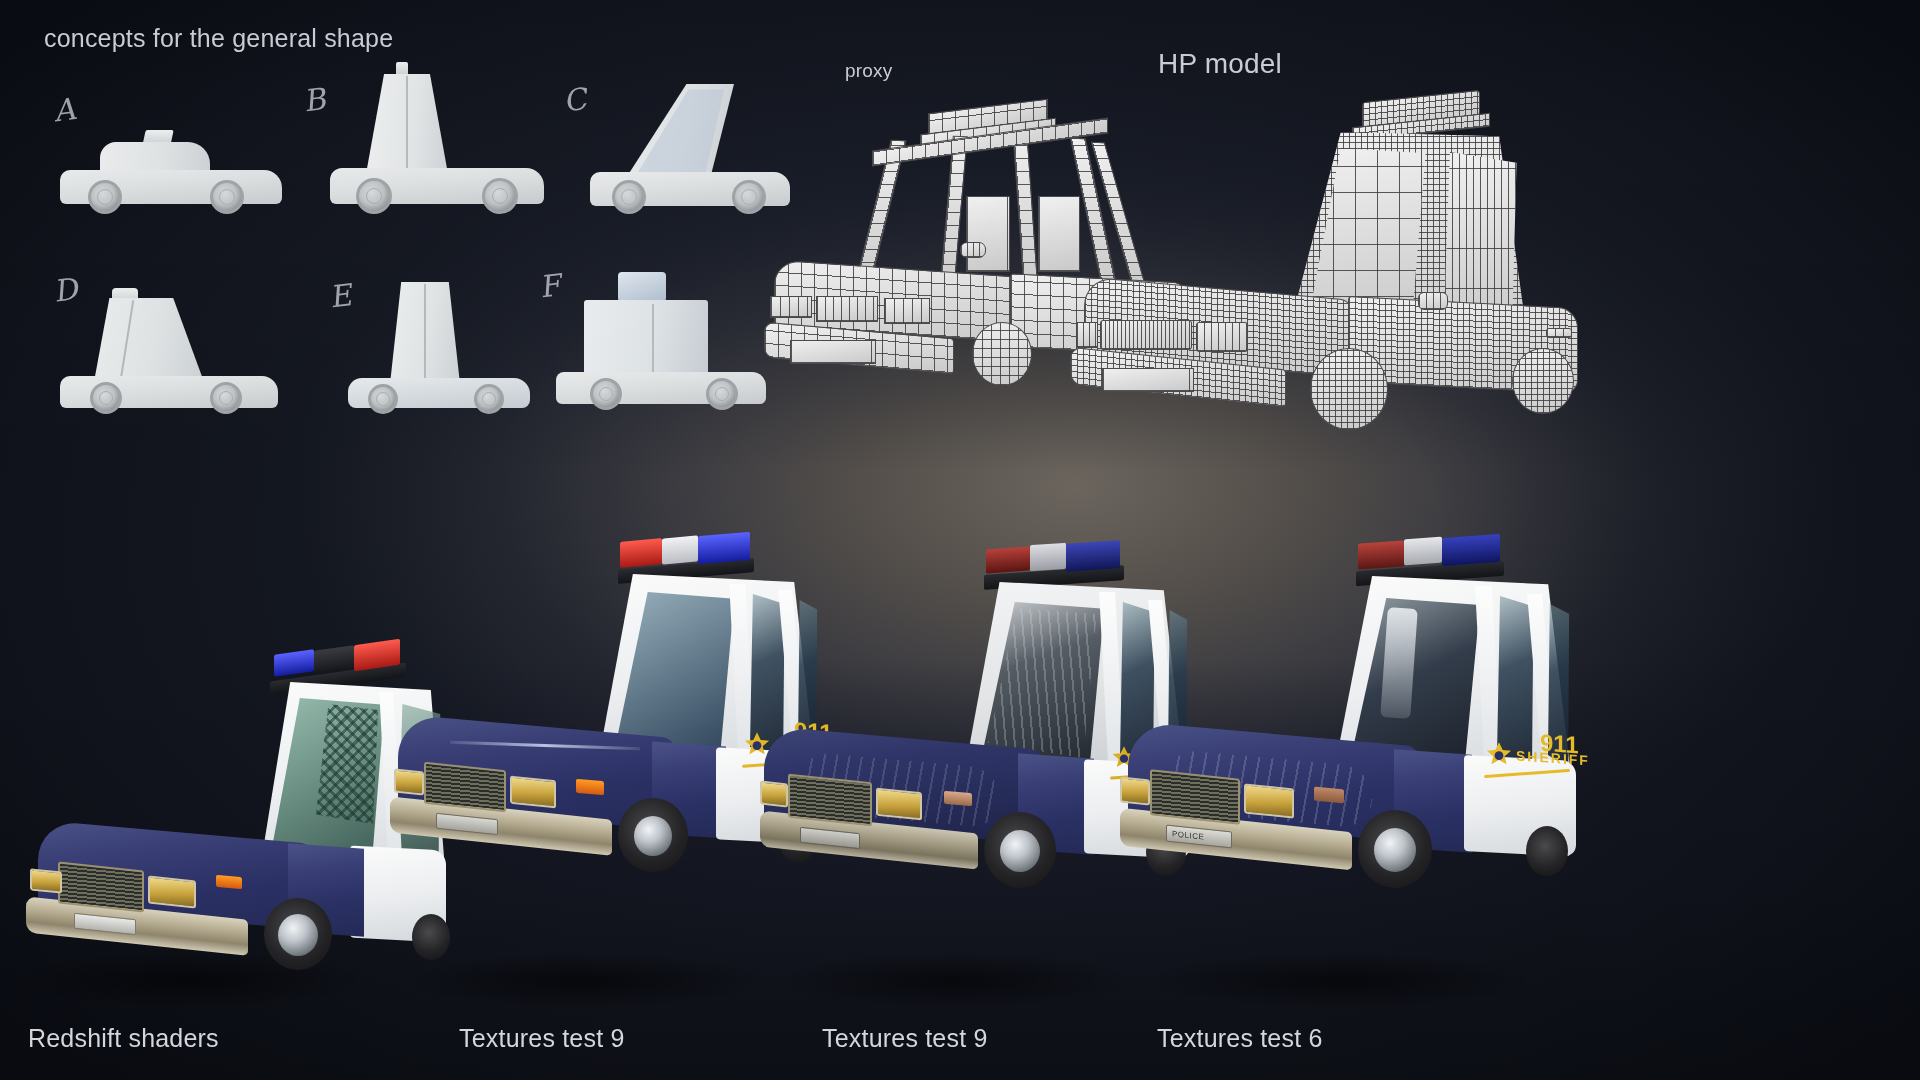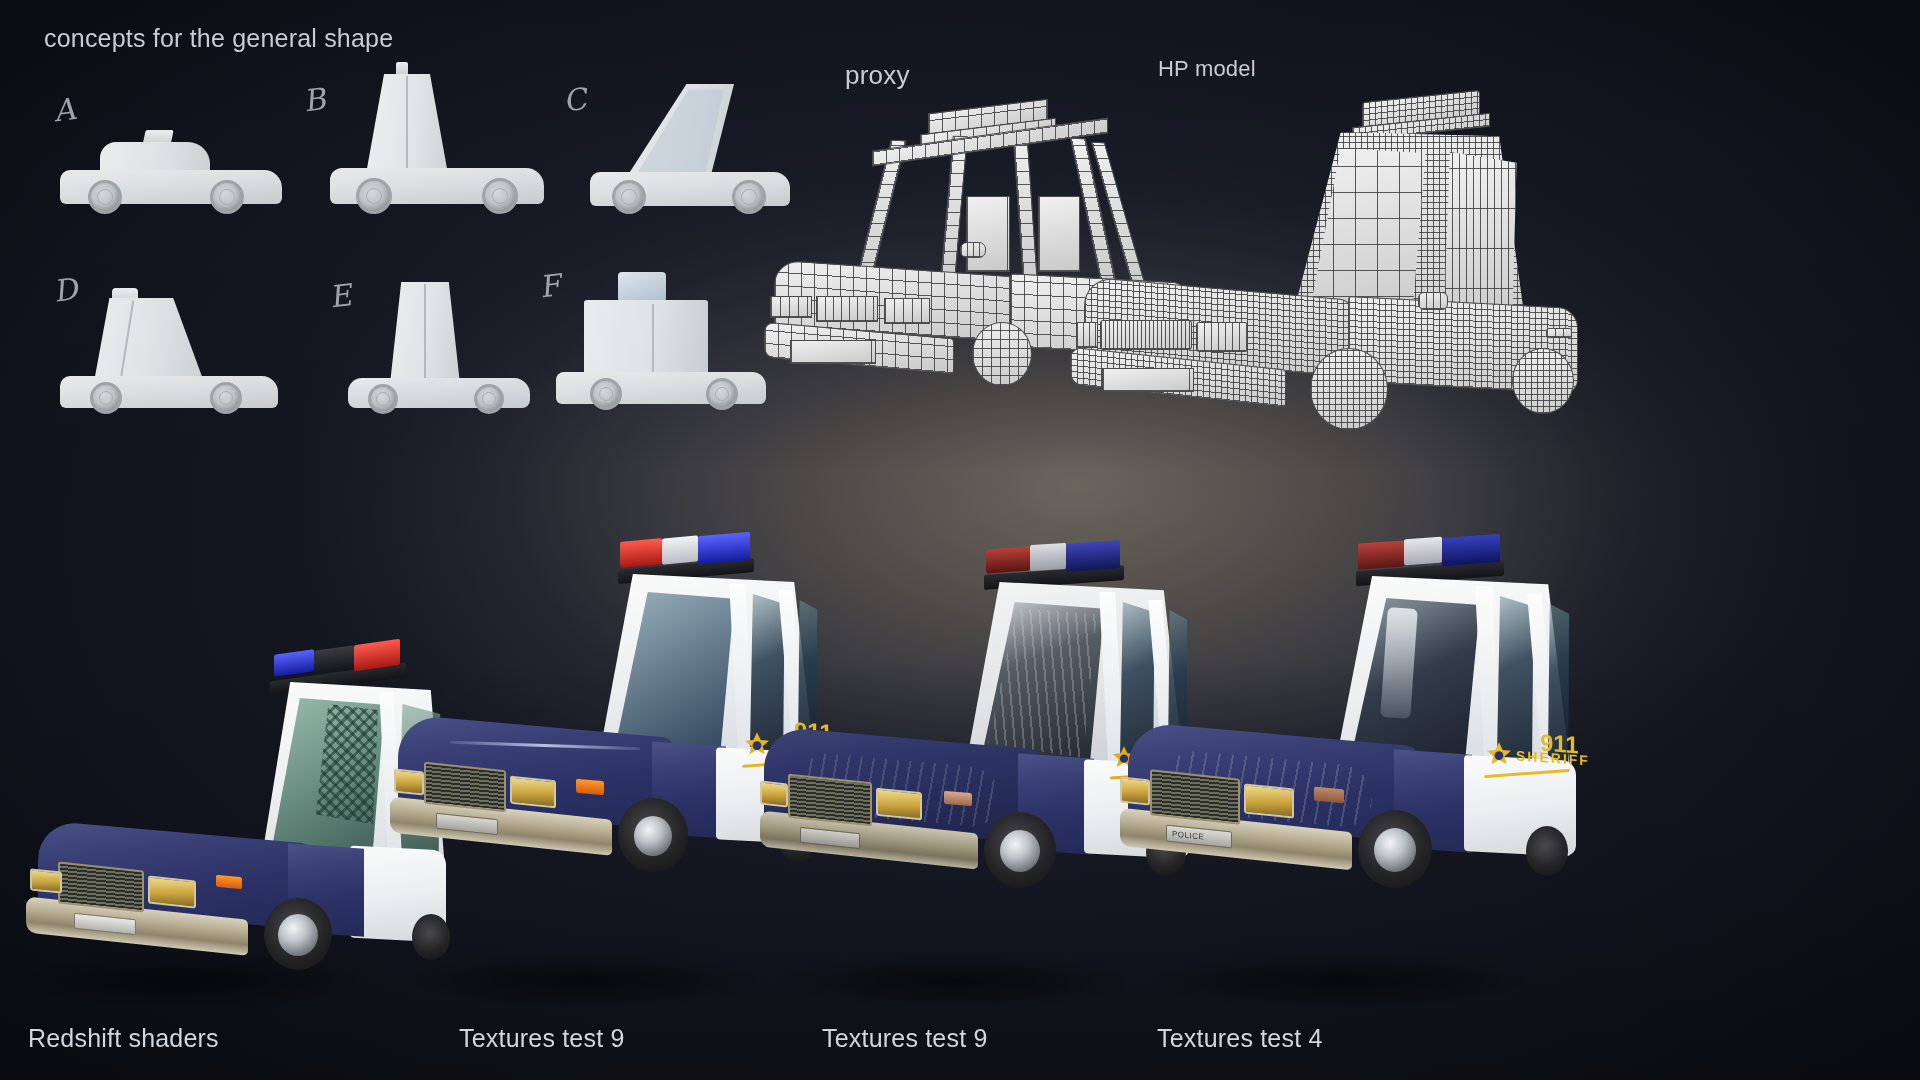--- a/index.html
+++ b/index.html
@@ -28,22 +28,22 @@
     background:linear-gradient(180deg,#171b26 0%, #1a1e29 30%, rgba(26,30,41,0) 100%);
   }
   #bg-botdark{
     position:absolute;left:0;right:0;bottom:0;height:420px;
     background:linear-gradient(0deg,#101219 0%, #151823 45%, rgba(21,24,35,0) 100%);
   }
 
   
   .lbl{position:absolute;color:#c9ccd4;white-space:nowrap;letter-spacing:.2px;}
   #title{left:44px;top:24px;font-size:25px;color:#c8cbd3;}
-  #lbl-proxy{left:845px;top:60px;font-size:26px;}
-  #lbl-hp{left:1158px;top:56px;font-size:22px;}
+  #lbl-proxy{left:845px;top:60px;font-size:19px;}
+  #lbl-hp{left:1158px;top:48px;font-size:28px;}
   .botlbl{font-size:25px;color:#d3d6dd;}
   #lbl-rs{left:28px;top:1024px;}
   #lbl-t1{left:459px;top:1024px;}
   #lbl-t2{left:822px;top:1024px;}
   #lbl-t3{left:1157px;top:1024px;}
 
   
   .hw{position:absolute;color:#b9bcc6;font-family:"DejaVu Serif",serif;font-size:30px;
       font-style:italic;font-weight:400;opacity:.85;transform:rotate(-7deg);}
 
@@ -135,21 +135,21 @@
 <div id="bg-botdark"></div>
 <div id="bg-vig"></div>
 
 <div class="lbl" id="title">concepts for the general shape</div>
 <div class="lbl" id="lbl-proxy">proxy</div>
 <div class="lbl" id="lbl-hp">HP model</div>
 
 <div class="lbl botlbl" id="lbl-rs">Redshift shaders</div>
 <div class="lbl botlbl" id="lbl-t1">Textures test 9</div>
 <div class="lbl botlbl" id="lbl-t2">Textures test 9</div>
-<div class="lbl botlbl" id="lbl-t3">Textures test 4</div>
+<div class="lbl botlbl" id="lbl-t3">Textures test 6</div>
 
 <div class="hw" style="left:56px;top:92px;">A</div>
 <div class="hw" style="left:306px;top:82px;">B</div>
 <div class="hw" style="left:566px;top:82px;">C</div>
 <div class="hw" style="left:56px;top:272px;">D</div>
 <div class="hw" style="left:332px;top:278px;">E</div>
 <div class="hw" style="left:542px;top:268px;">F</div>
 
 <div class="car clay" style="left:60px;top:130px;width:230px;height:90px;">
   <div class="shape bar" style="left:84px;top:0px;width:28px;height:16px;transform:skewX(-12deg);"></div>

